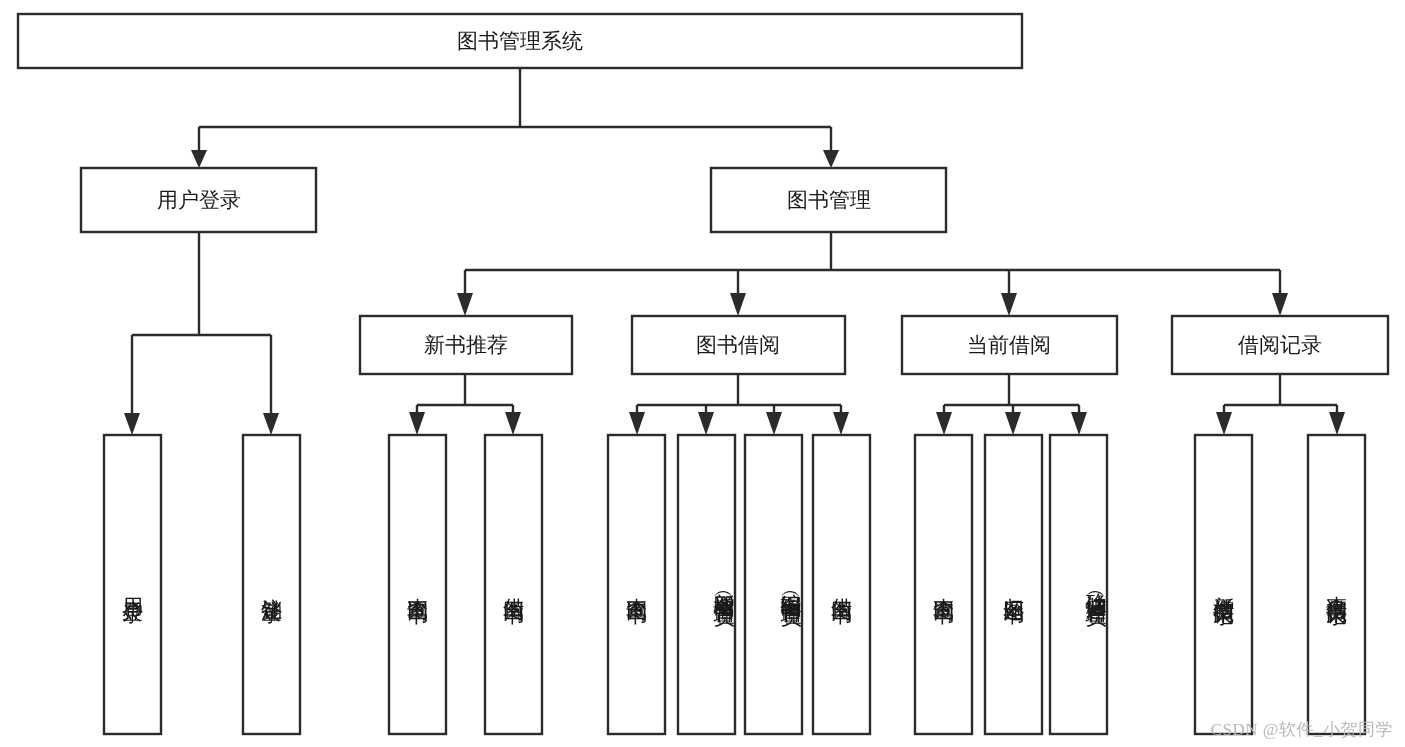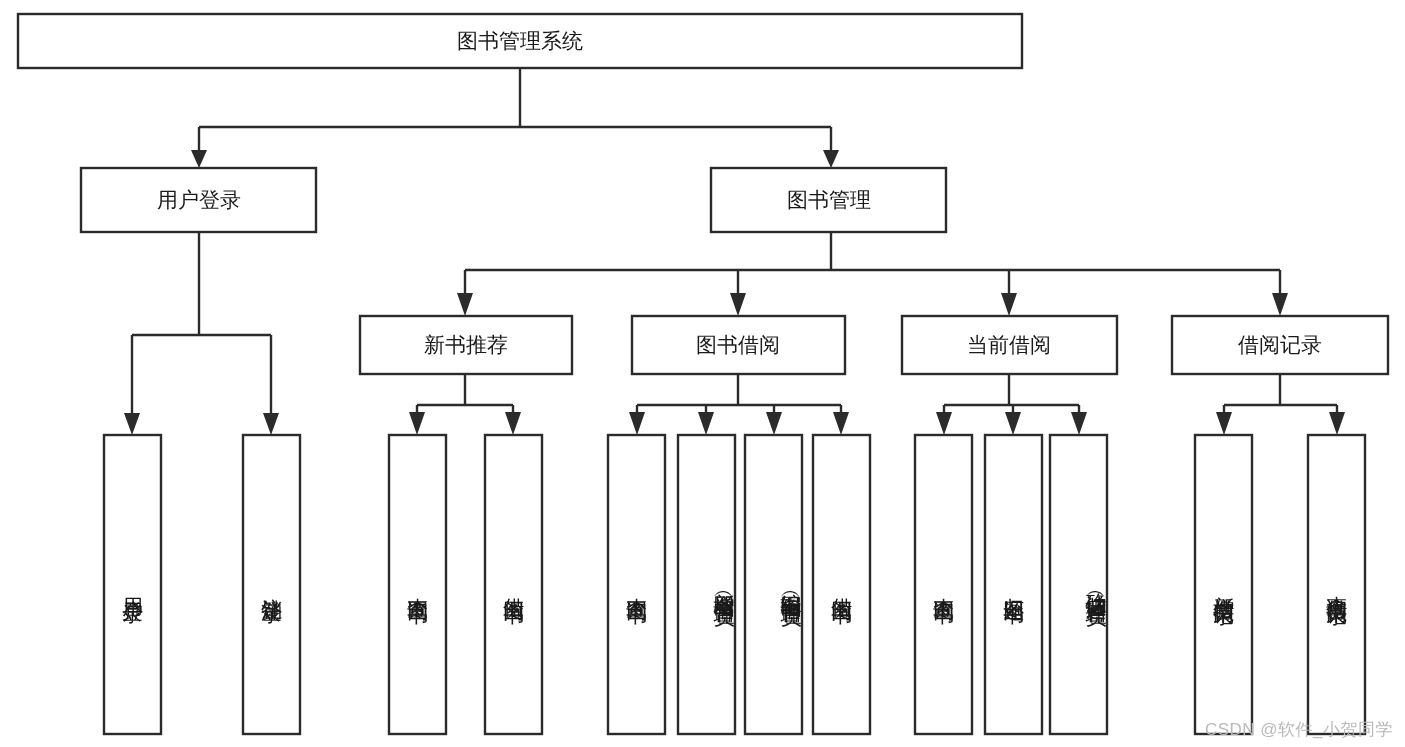--- a/index.html
+++ b/index.html
@@ -59,21 +59,21 @@
     line-height: 1.08;
     letter-spacing: 2px;
     color: #1a1a1a;
     white-space: nowrap;
     pointer-events: none;
   }
   .watermark {
     position: absolute;
     right: 12px;
     bottom: 6px;
-    font-family: Liberation Sans, sans-serif;
+    font-family: Liberation Serif, serif;
     font-size: 17px;
     color: #b9b9b9;
     letter-spacing: 0.5px;
     white-space: nowrap;
   }
 </style>
 </head>
 <body>
 
 <div id="stage">

